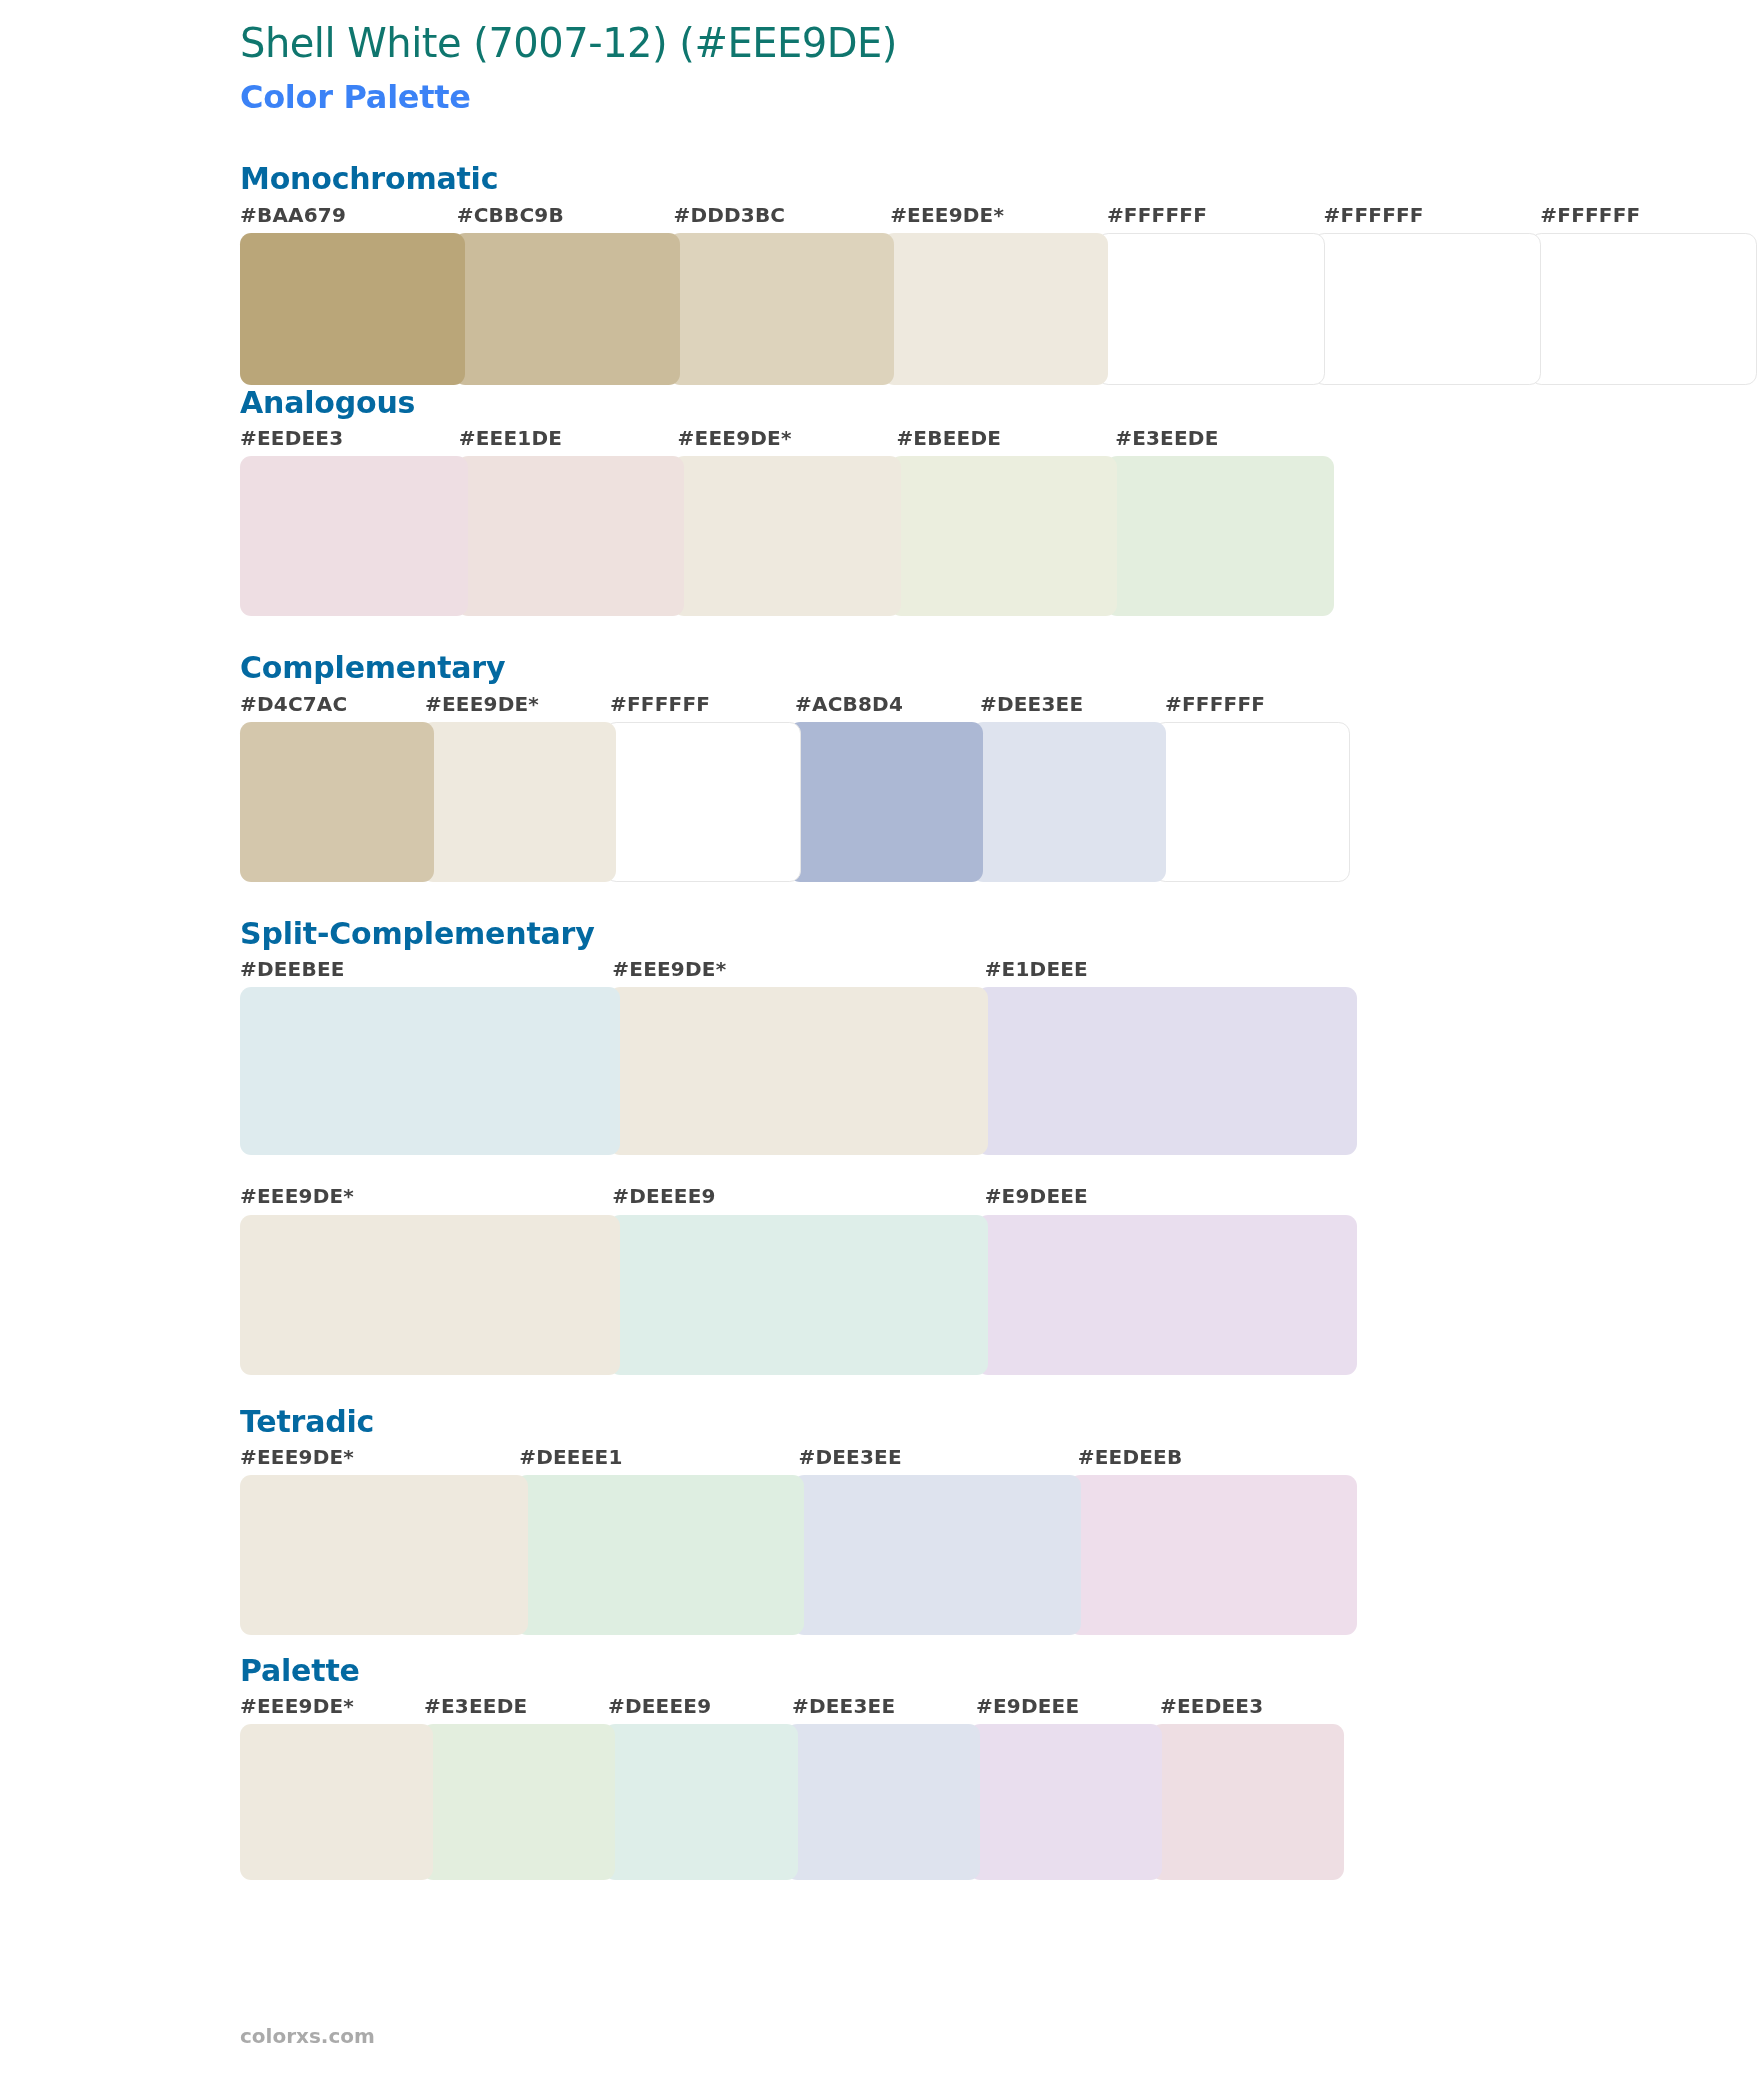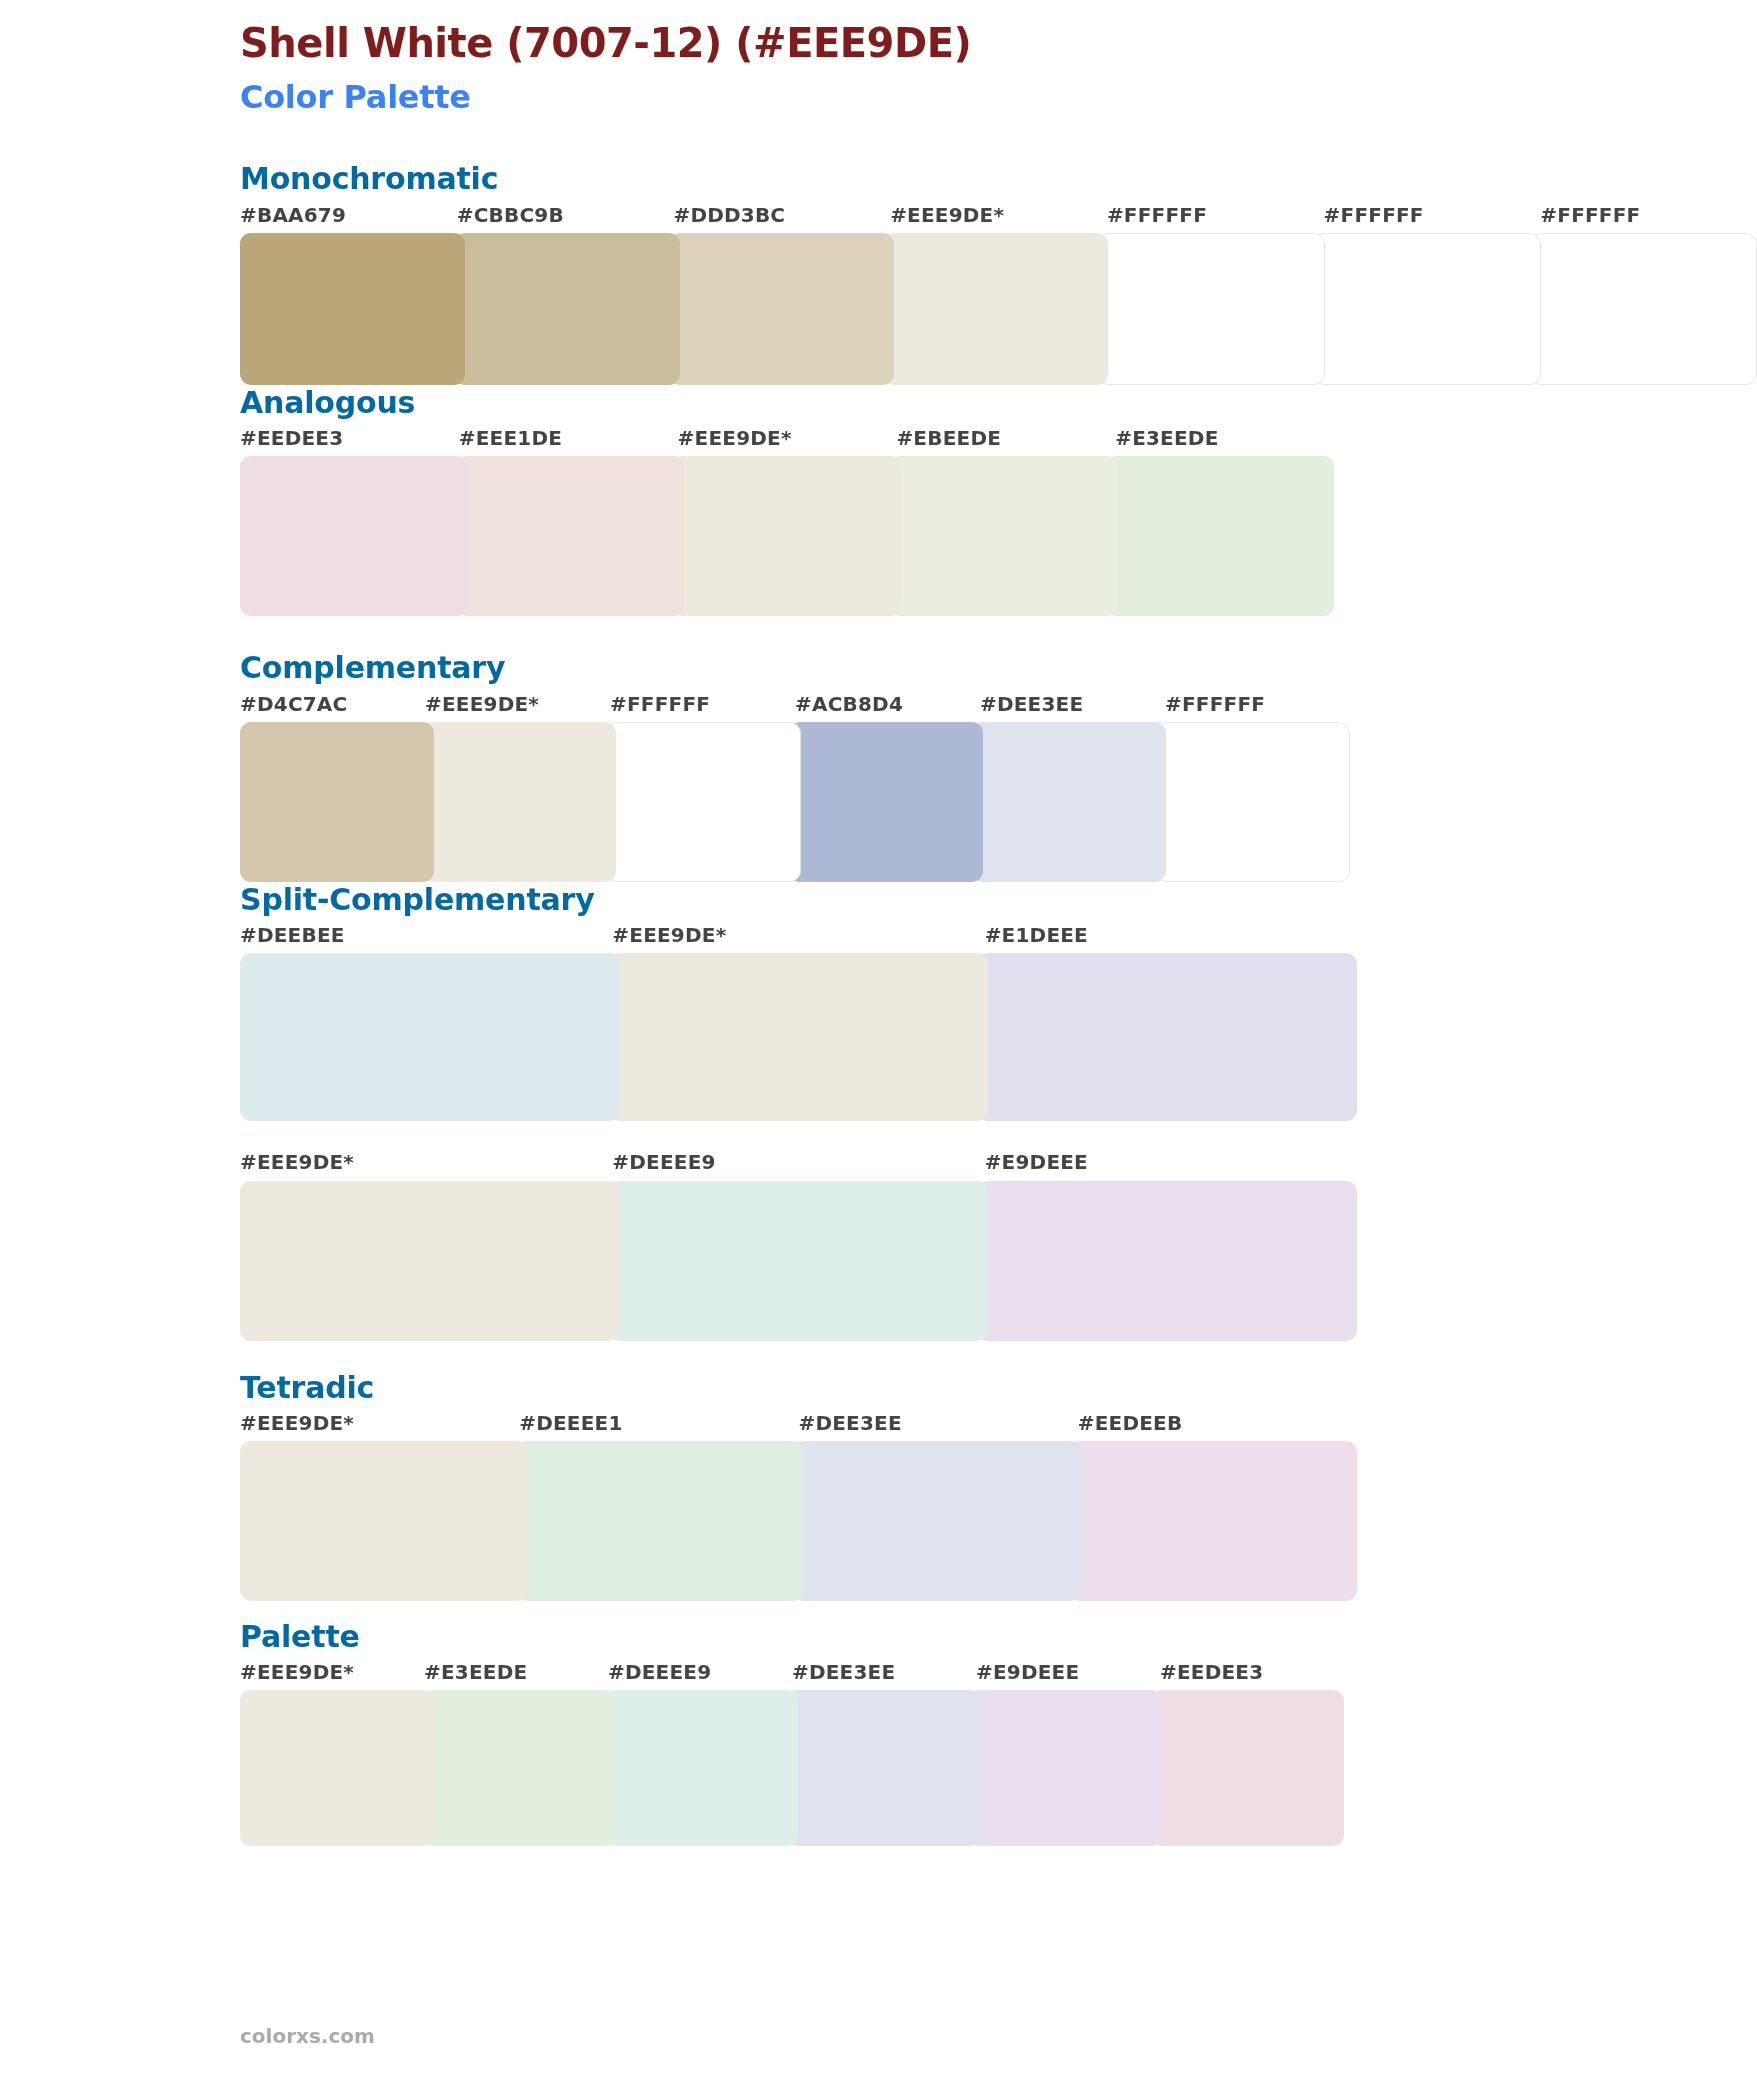--- a/index.html
+++ b/index.html
@@ -22,22 +22,22 @@
     box-sizing: border-box;
     padding: 0 0 0 0;
   }
 
   
   .header {
     padding: 22.4px 0 0 240px;
   }
   .page-title {
     font-size: 40px;
-    font-weight: bold;
-    color: #7f1d1d;
+    font-weight: normal;
+    color: #0f766e;
     letter-spacing: -0.5px;
     line-height: 1.08;
     margin: 0;
     font-family: "DejaVu Sans", sans-serif;
   }
   .page-subtitle {
     font-size: 32px;
     font-weight: bold;
     color: #3b82f6;
     letter-spacing: -0.3px;
@@ -102,21 +102,21 @@
 
   .sec-triadic .swatch { height: 160px; }
   .sec-triadic .labels-row, .sec-triadic .swatch-row { width: 1117px; }
 
   .sec-tetradic .swatch { height: 160px; }
   .sec-tetradic .labels-row, .sec-tetradic .swatch-row { width: 1117px; }
 
   .sec-hexadic .swatch { height: 156px; }
   .sec-hexadic .labels-row, .sec-hexadic .swatch-row { width: 1104px; }
   .sec-analogous{ margin-bottom: 34px; }
-  .sec-complementary { }
+  .sec-complementary { margin-bottom: 34px; }
   .sec-split    { margin-bottom: 29px; }
   .sec-triadic  { margin-bottom: 29px; }
   .sec-tetradic { margin-bottom: 17.6px; }
   .sec-hexadic  { margin-bottom: 0; }
 
   
   .footer {
     position: absolute;
     left: 240px;
     bottom: 29px;

